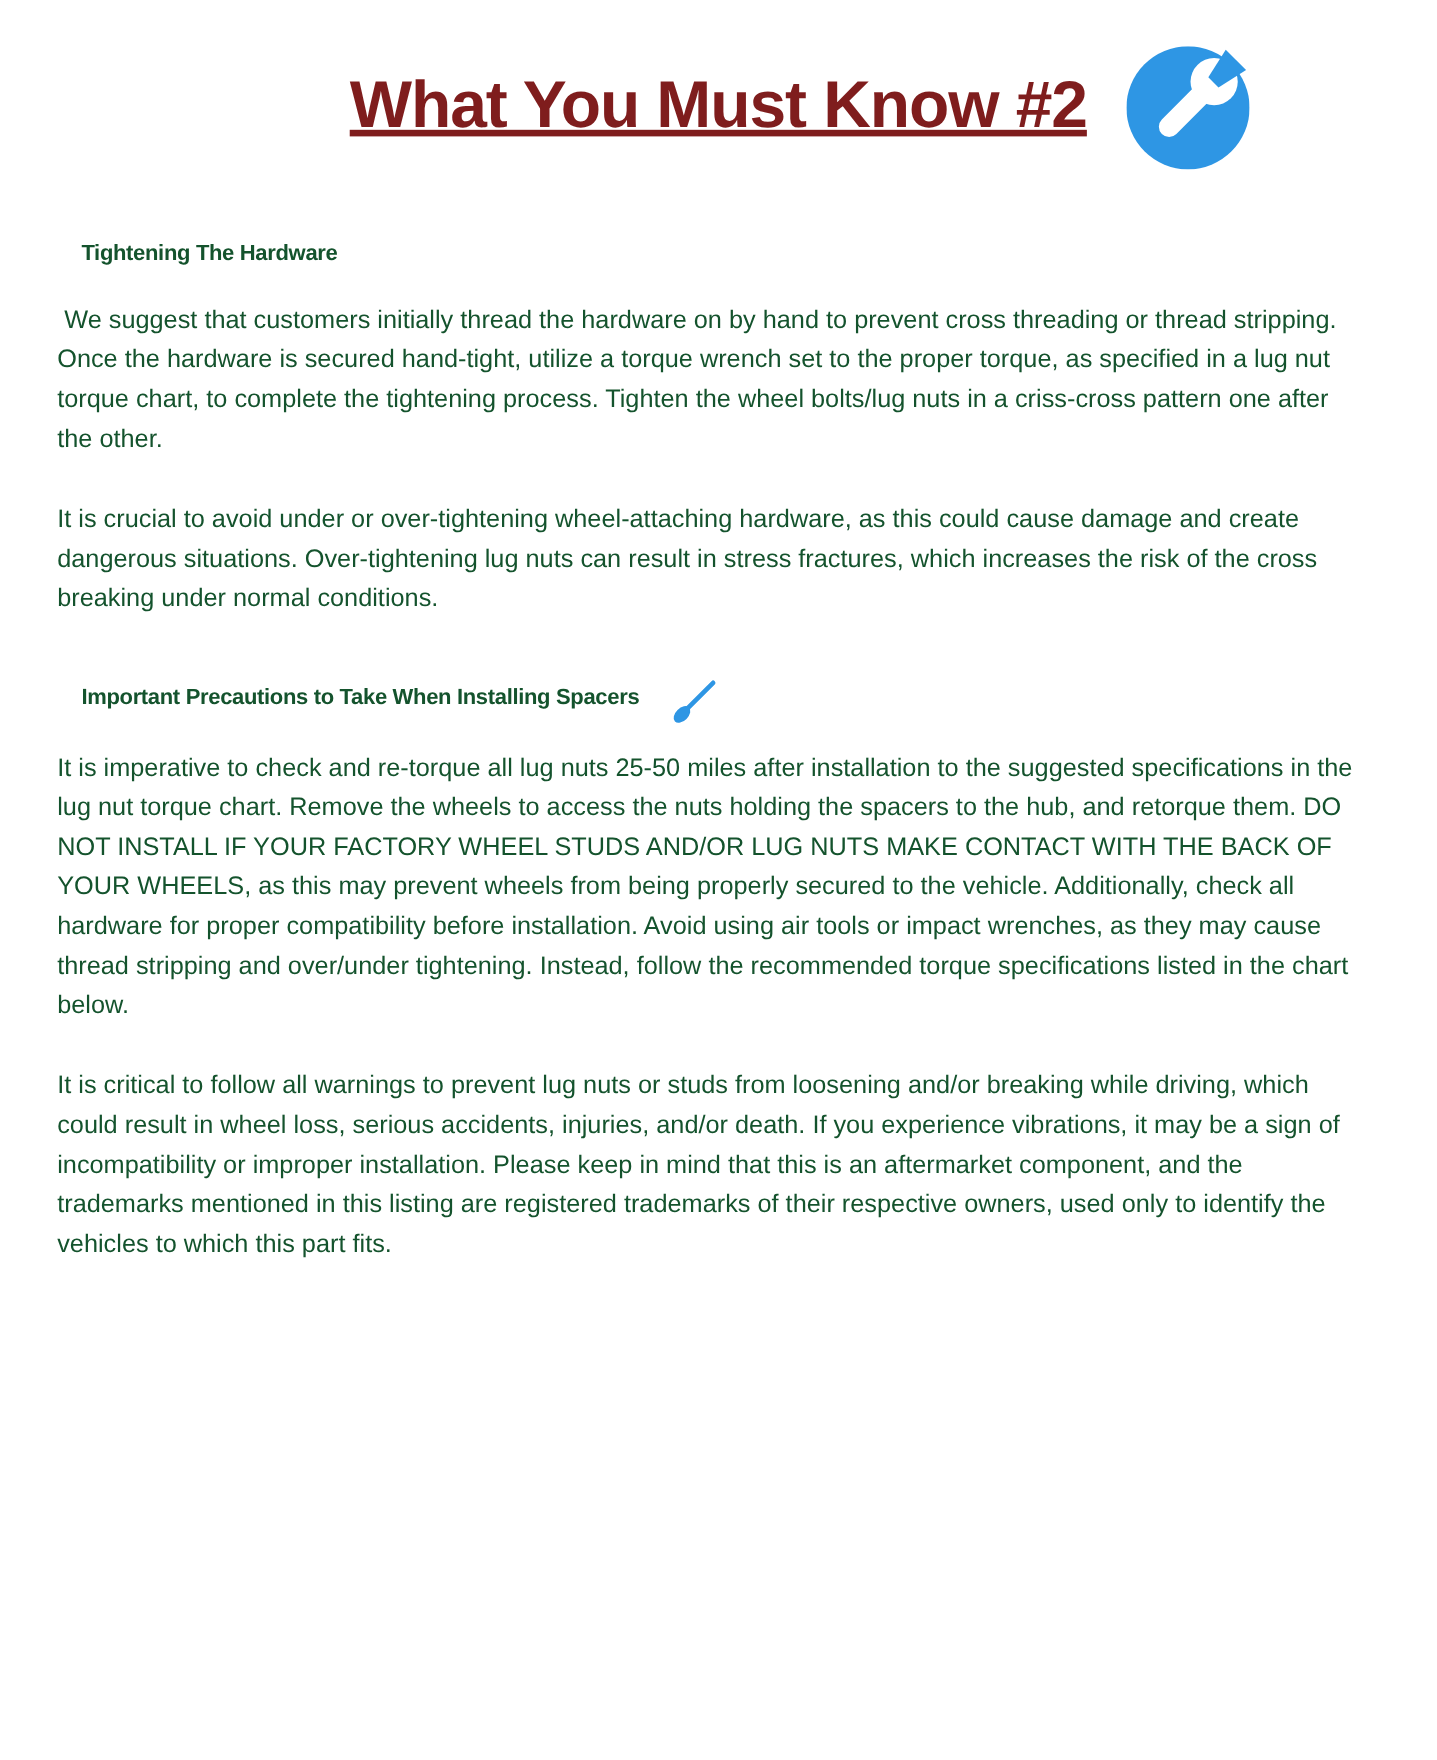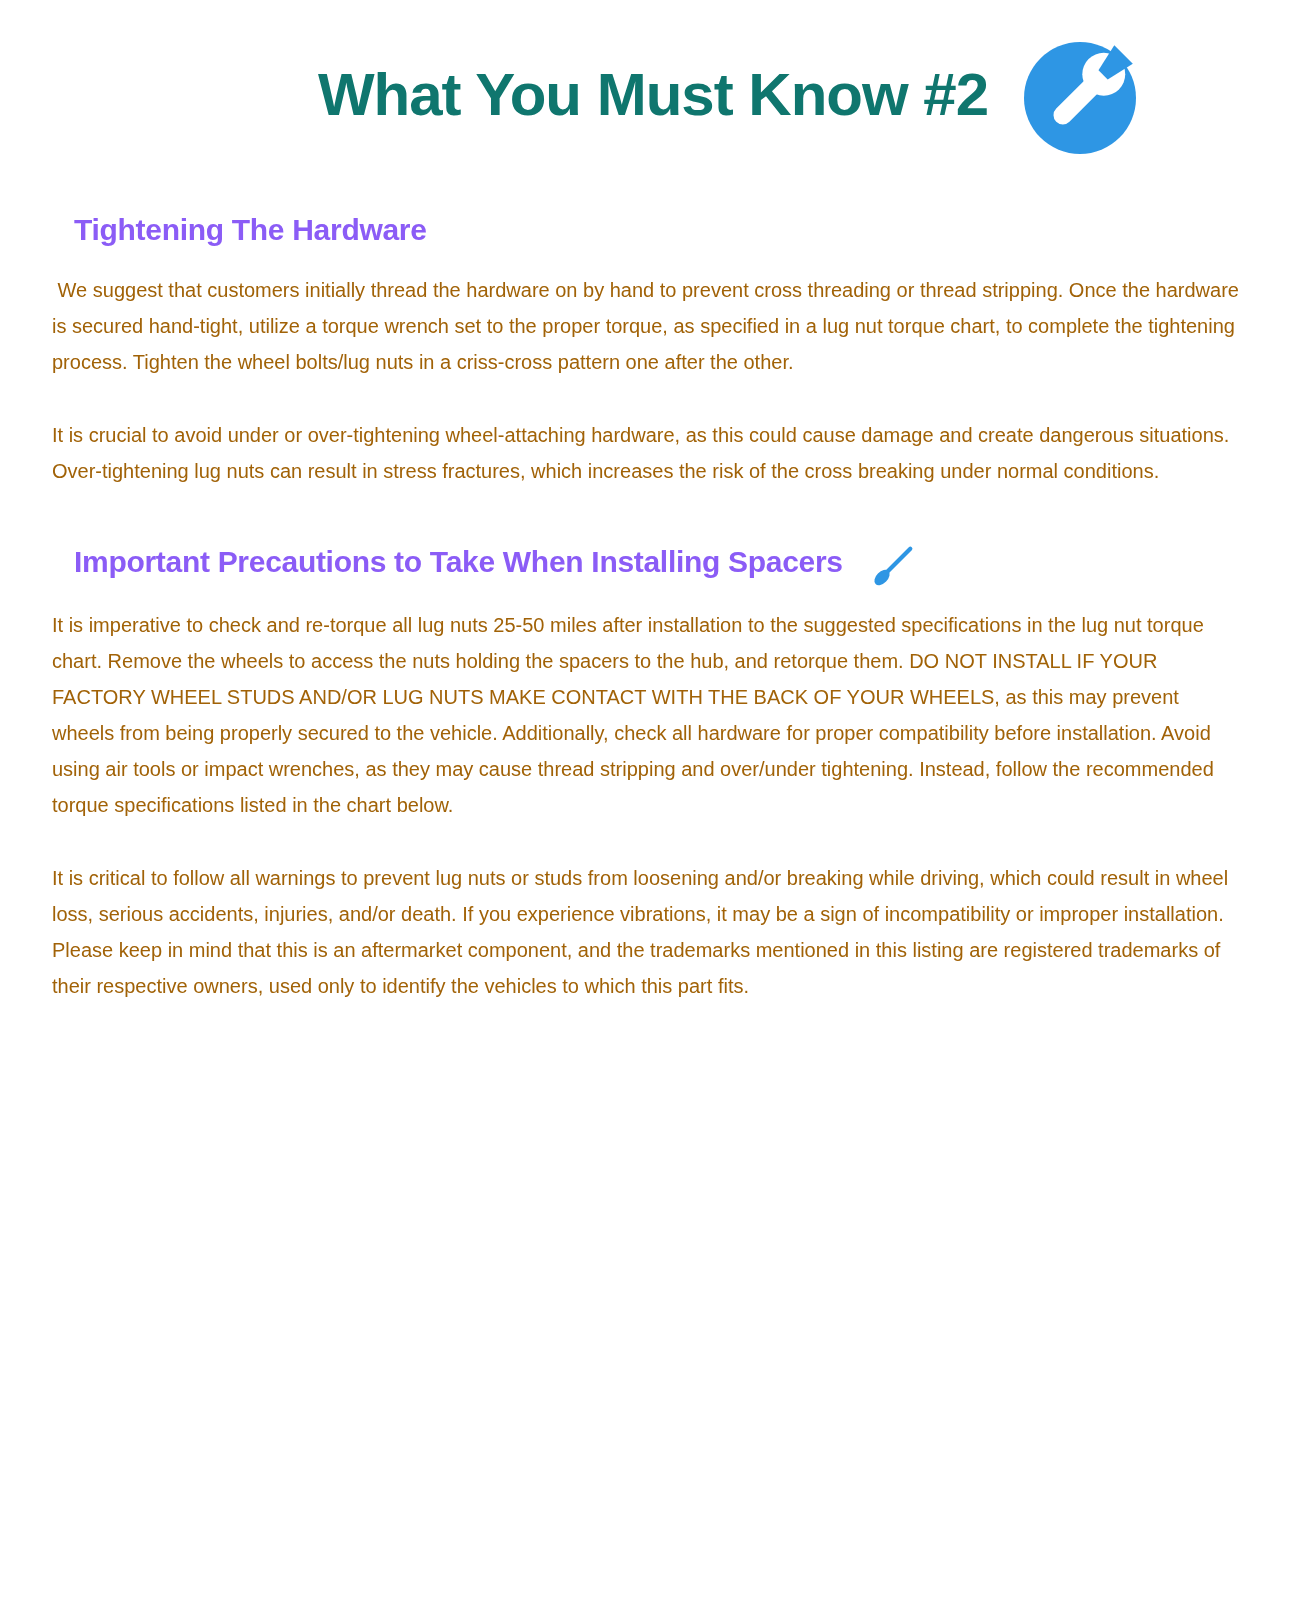--- a/index.html
+++ b/index.html
@@ -26,54 +26,55 @@
     padding-top: 50px;
     height: 110px;
   }
   .page-title {
     margin: 0;
     text-align: center;
     font-size: 60px;
     line-height: 90px;
     font-weight: 700;
     letter-spacing: -1px;
-    color: #0f766e;
+    color: #7f1d1d;
+    text-decoration: underline;
   }
   .wrench-badge {
     position: absolute;
     top: 42px;
     right: 118px;
     width: 112px;
     height: 112px;
   }
   
   .section-heading {
     margin: 50px 0 0;
     padding-left: 22px;
-    font-size: 30px;
+    font-size: 20px;
     line-height: 40px;
     font-weight: 700;
     letter-spacing: -0.3px;
-    color: #8b5cf6;
+    color: #14532d;
     display: flex;
     align-items: center;
     gap: 28px;
   }
   .heading-icon {
     width: 46px;
     height: 46px;
     flex: 0 0 auto;
     position: relative;
     top: 4px;
   }
   .para {
     margin: 22px 0 0;
-    font-size: 20px;
+    font-size: 23px;
     line-height: 36px;
-    color: #a16207;
+    color: #14532d;
     white-space: pre-wrap;
     max-width: 1190px;
   }
   .para + .para {
     margin-top: 37px;
   }
 </style>
 </head>
 <body>
 

